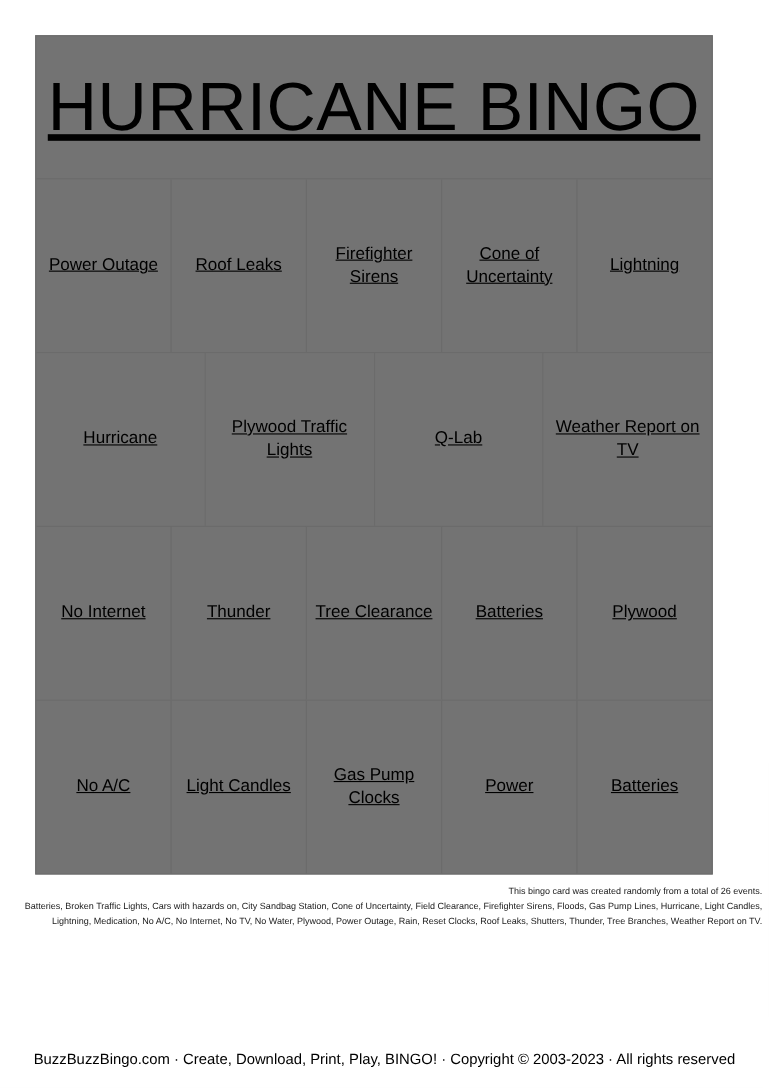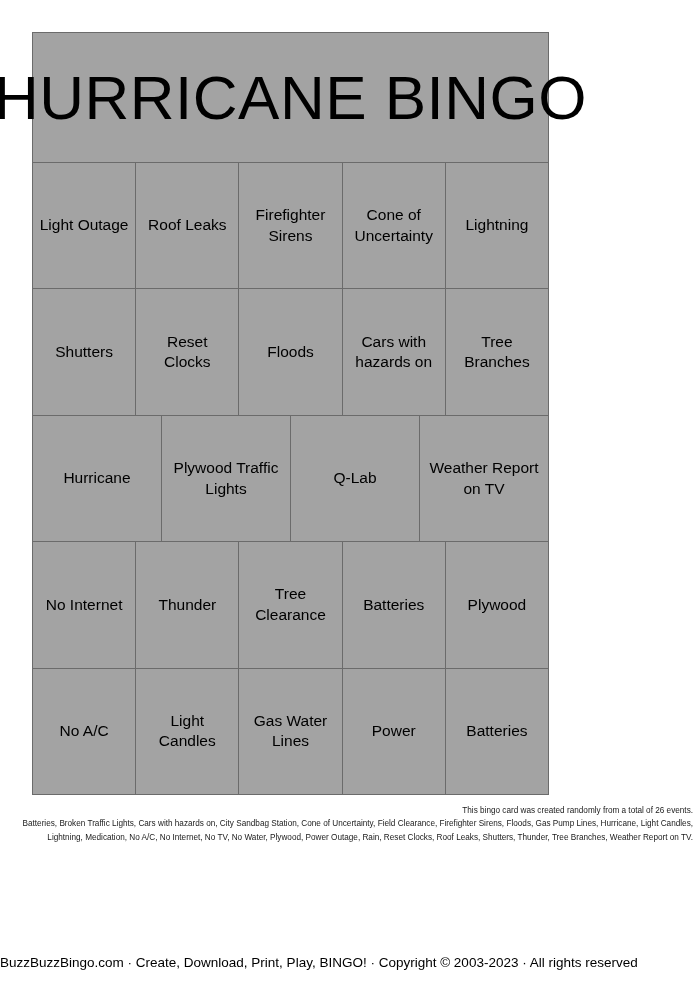--- a/index.html
+++ b/index.html
@@ -14,27 +14,28 @@
     font-family: "Liberation Sans", sans-serif;
     color: #000000;
     overflow: hidden;
   }
 
   
   .card {
     position: absolute;
     left: 32px;
     top: 32px;
-    width: 517px;
+    width: 616px;
     height: 763px;
     box-sizing: border-box;
     border: 1px solid #6b6b6b;
-    background: #a3a3a3;
+    background: #737373;
     display: flex;
     flex-direction: column;
+    text-decoration: underline;
   }
 
   .title-cell {
     height: 130px;
     flex: 0 0 130px;
     border-bottom: 1px solid #6b6b6b;
     display: flex;
     align-items: center;
     justify-content: center;
     box-sizing: border-box;
@@ -94,71 +95,54 @@
     white-space: normal;
     text-align: right;
   }
 
   
   .footer {
     position: absolute;
     left: 0;
     top: 955px;
     width: 699px;
-    text-align: left;
+    text-align: center;
     font-size: 13.5px;
     color: #000000;
   }
 </style>
 </head>
 <body>
 
 <div class="card">
 
   <div class="title-cell">
     <div class="title-text">HURRICANE BINGO</div>
   </div>
 
   <div class="grid">
 
     <div class="grid-row">
       <div class="cell">
-          <span class="cell-text">Light Outage</span>
+          <span class="cell-text">Power Outage</span>
         </div>
       <div class="cell">
           <span class="cell-text">Roof Leaks</span>
         </div>
       <div class="cell">
           <span class="cell-text">Firefighter Sirens</span>
         </div>
       <div class="cell">
           <span class="cell-text">Cone of Uncertainty</span>
         </div>
       <div class="cell">
           <span class="cell-text">Lightning</span>
         </div>
     </div>
 
-    <div class="grid-row">
-      <div class="cell">
-          <span class="cell-text">Shutters</span>
-        </div>
-      <div class="cell">
-          <span class="cell-text">Reset Clocks</span>
-        </div>
-      <div class="cell">
-          <span class="cell-text">Floods</span>
-        </div>
-      <div class="cell">
-          <span class="cell-text">Cars with hazards on</span>
-        </div>
-      <div class="cell">
-          <span class="cell-text">Tree Branches</span>
-        </div>
-    </div>
 
     <div class="grid-row">
       <div class="cell">
           <span class="cell-text">Hurricane</span>
         </div>
       <div class="cell">
           <span class="cell-text">Plywood Traffic Lights</span>
         </div>
       <div class="cell">
           <span class="cell-text">Q-Lab</span>
@@ -187,21 +171,21 @@
     </div>
 
     <div class="grid-row">
       <div class="cell">
           <span class="cell-text">No A/C</span>
         </div>
       <div class="cell">
           <span class="cell-text">Light Candles</span>
         </div>
       <div class="cell">
-          <span class="cell-text">Gas Water Lines</span>
+          <span class="cell-text">Gas Pump Clocks</span>
         </div>
       <div class="cell">
           <span class="cell-text">Power</span>
         </div>
       <div class="cell">
           <span class="cell-text">Batteries</span>
         </div>
     </div>
 
   </div>

